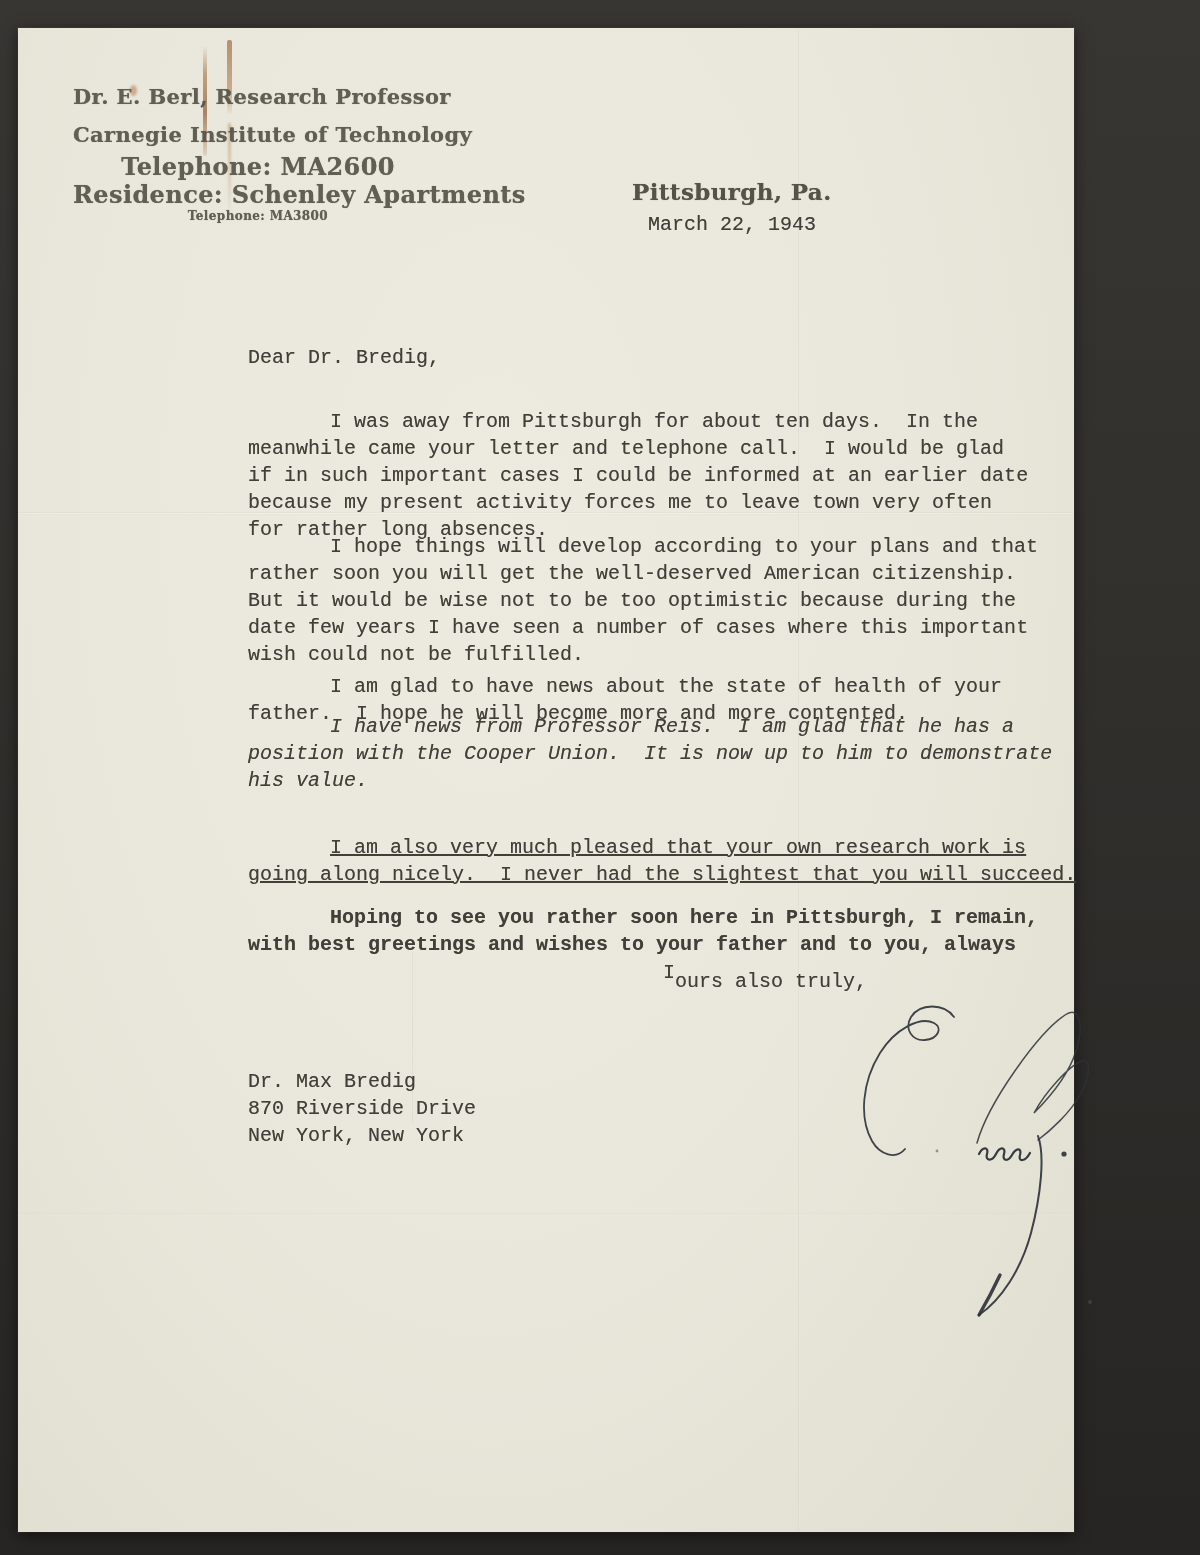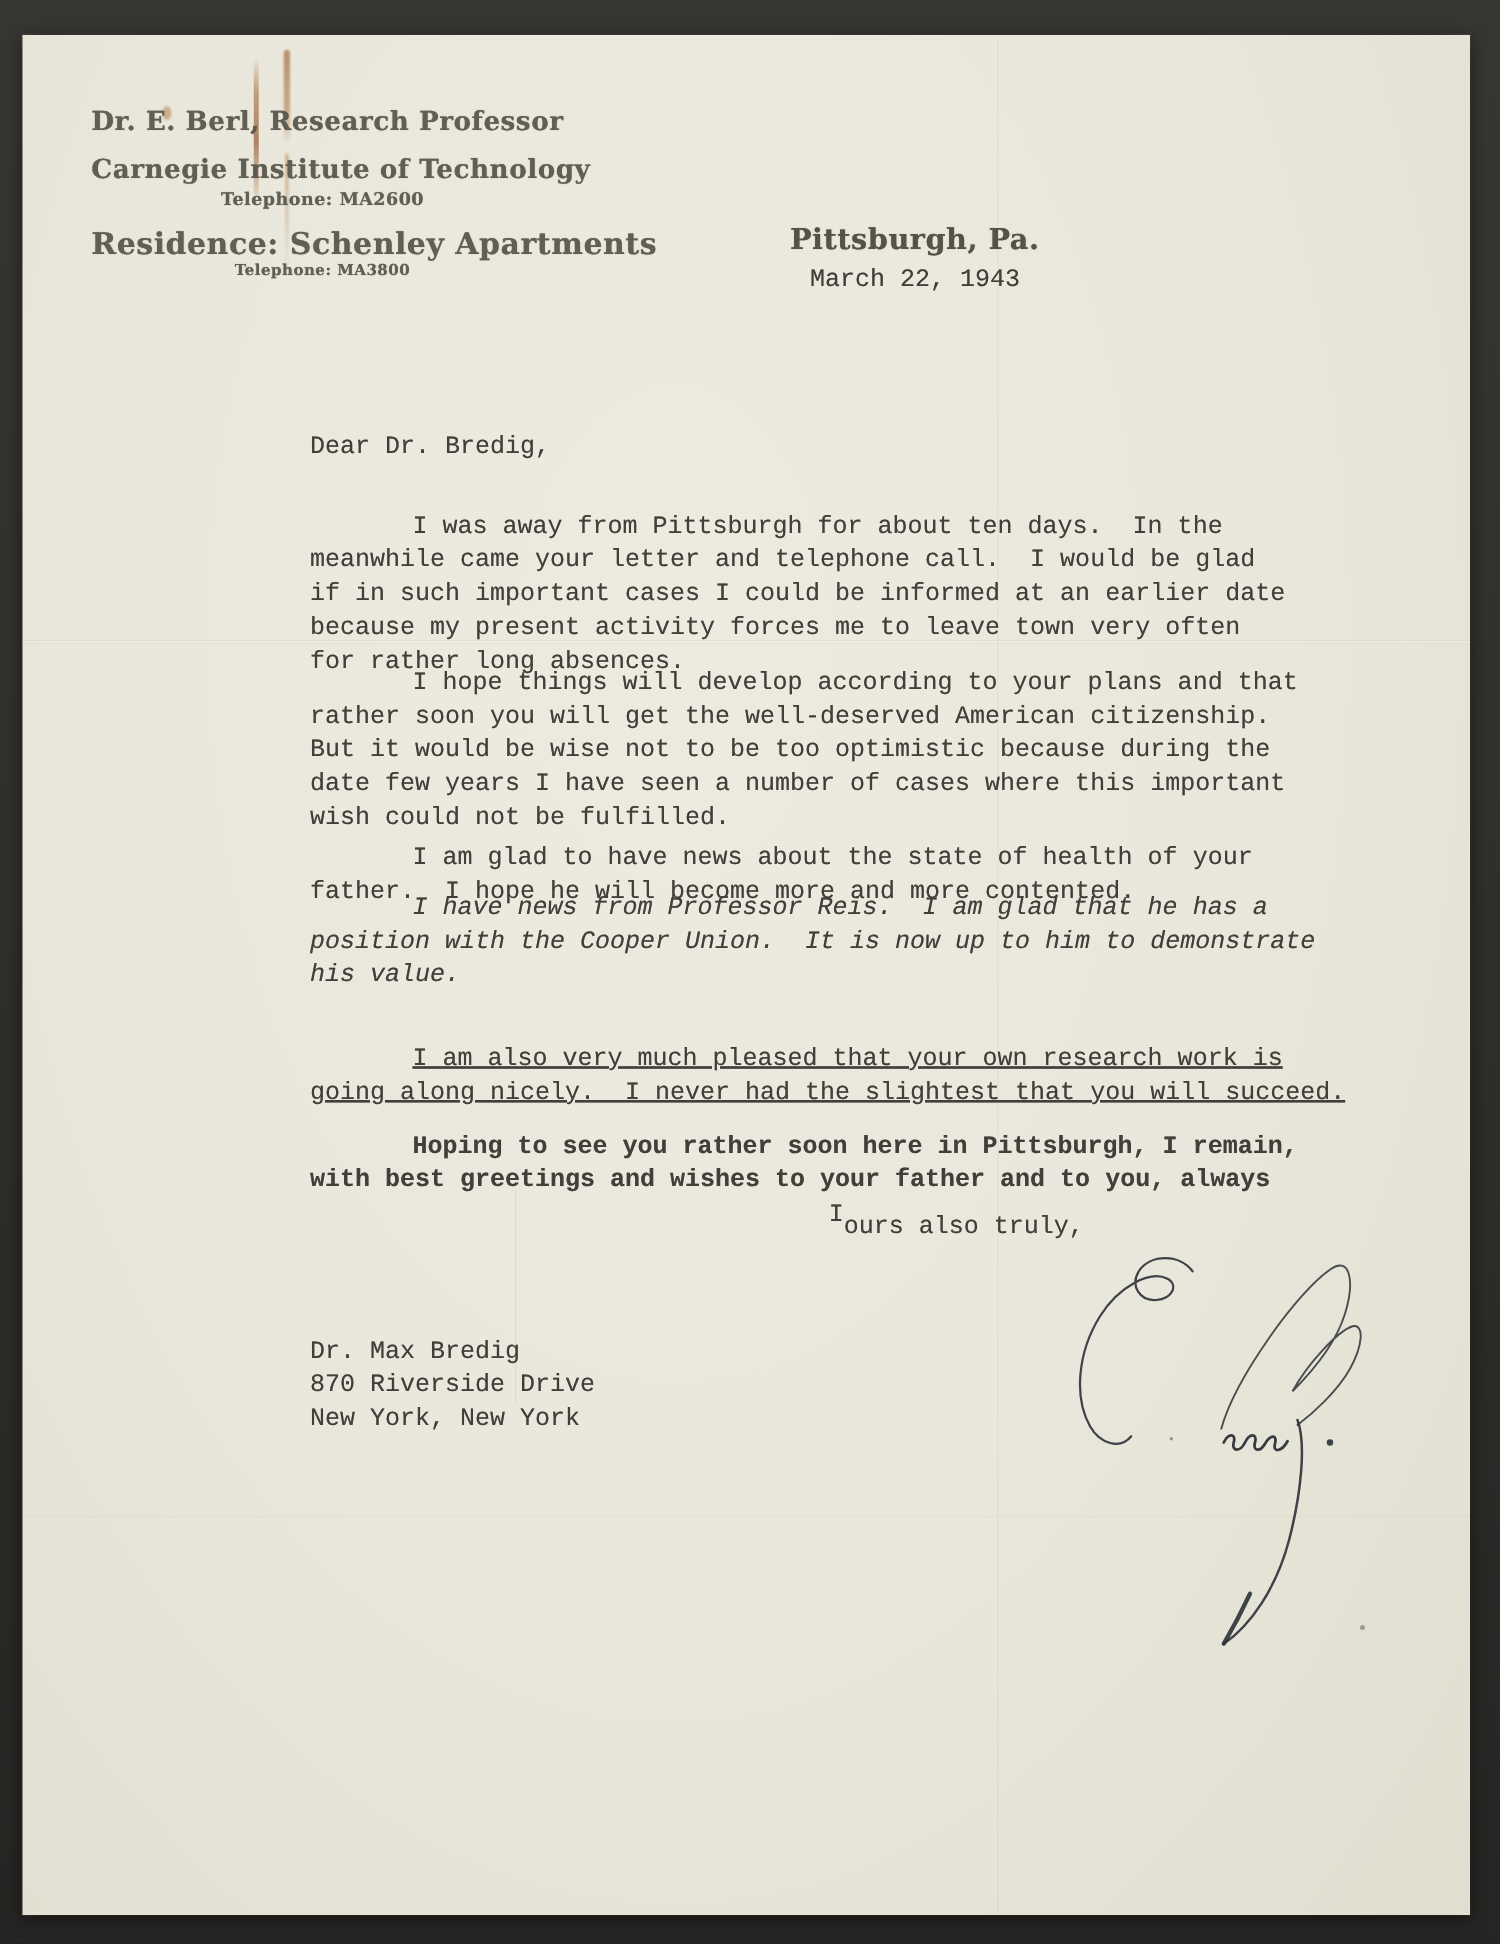--- a/index.html
+++ b/index.html
@@ -2,36 +2,36 @@
 <html><head>
 <meta charset="utf-8">
 <style>
   html,body { margin:0; padding:0; background:#1d1c1a; }
   .scene {
     position:relative; width:1200px; height:1555px; overflow:hidden;
     background:linear-gradient(180deg,#383633 0%,#312f2c 45%,#262523 100%);
     font-family:"Liberation Mono", monospace;
   }
   .paper {
-    position:absolute; left:18px; top:28px; width:1158px; height:1504px;
+    position:absolute; left:18px; top:28px; width:1056px; height:1504px;
     background:radial-gradient(ellipse at 45% 32%, #edebdf 0%, #e9e7db 55%, #e0decf 100%);
     box-shadow:0 3px 14px rgba(0,0,0,0.55), 0 0 0 1px rgba(255,255,255,0.06);
   }
   
   .letterhead { position:absolute; left:55px; top:0; width:370px; }
   .lh-line {
     position:absolute; left:0; width:100%; text-align:center;
     font-family:"DejaVu Serif", serif; font-weight:700;
     color:#57544a; letter-spacing:0.4px;
     text-shadow:0 0 0.7px rgba(87,84,74,0.8);
     opacity:0.93; white-space:nowrap;
   }
   .lh-1 { top:56px;  font-size:21px; }
   .lh-2 { top:94px;  font-size:21px; }
-  .lh-3 { top:124px; font-size:14px; }
+  .lh-3 { top:124px; font-size:24px; }
   .lh-4 { top:152px; font-size:24px; }
   .lh-5 { top:181px; font-size:12px; }
   
   .dateline-place {
     position:absolute; left:614px; top:150px;
     font-family:"DejaVu Serif", serif; font-weight:700; font-size:23px;
     color:#55524a; letter-spacing:0.4px; text-shadow:0 0 0.7px rgba(85,82,74,0.8);
     white-space:nowrap;
   }
   .dateline-date {

